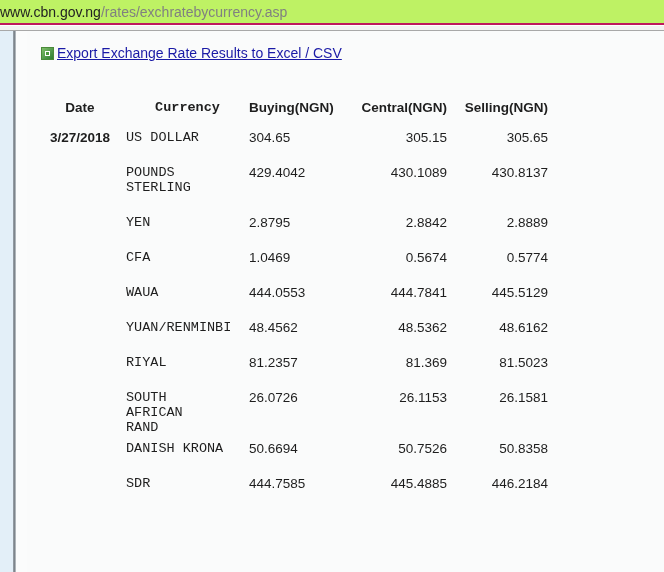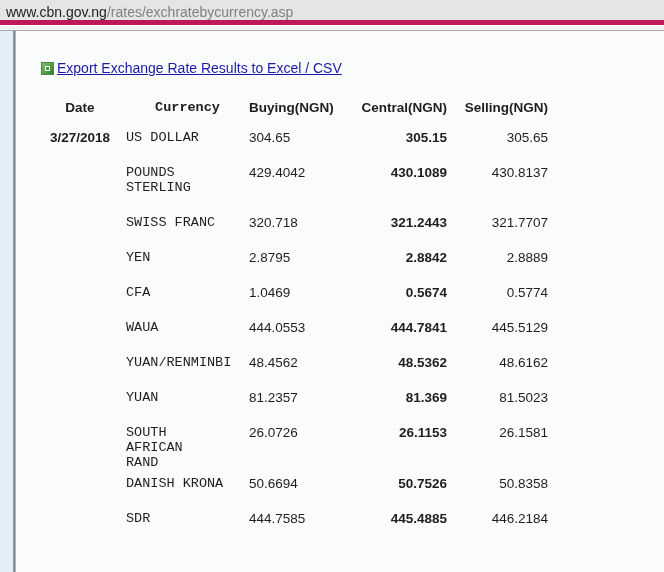--- a/index.html
+++ b/index.html
@@ -4,24 +4,24 @@
 <style>
   html, body { margin: 0; padding: 0; }
   body {
     width: 664px; height: 572px; overflow: hidden;
     background: #ffffff;
     font-family: "Liberation Sans", sans-serif;
     position: relative;
   }
   .url-bar {
     position: absolute; left: 0; top: 0; width: 664px; height: 25px;
-    background: #e5e5e5;
-    border-bottom: 5px solid #be185d;
+    background: #bef264;
+    border-bottom: 2px solid #be185d;
     font-size: 14px; line-height: 25px;
-    padding-left: 6px; box-sizing: border-box;
+    box-sizing: border-box;
     color: #808080; white-space: nowrap;
   }
   .url-bar .host { color: #222222; }
   .url-bar-gap {
     position: absolute; left: 0; top: 26px; width: 664px; height: 4px;
     background: #f2f2f2;
     border-bottom: 1px solid #a8a8a8;
   }
   .side-strip {
     position: absolute; left: 0; top: 31px; width: 13px; height: 541px;
@@ -33,21 +33,21 @@
   }
   .content {
     position: absolute; left: 16px; top: 31px; width: 648px; height: 541px;
     background: #fbfcfc;
   }
   .content-inner {
     position: absolute; left: 11px; top: 0; width: 637px; height: 541px;
     background: #fafbfb;
   }
   .export-link {
-    position: absolute; left: 41px; top: 60px;
+    position: absolute; left: 41px; top: 45px;
     display: flex; align-items: center;
     font-size: 14px; color: #1a1aa6; text-decoration: underline;
     cursor: pointer; white-space: nowrap;
   }
   .excel-icon {
     width: 13px; height: 13px; margin-right: 3px;
     background: linear-gradient(135deg, #7fbf6a, #2e7d32);
     border: 1px solid #4a8a3a; box-sizing: border-box;
     position: relative; display: inline-block;
   }
@@ -64,21 +64,21 @@
     font-weight: bold; height: 34px; padding: 0; vertical-align: middle;
     color: #1e1e1e;
   }
   table.rates td { padding: 0; vertical-align: top; }
   table.rates tr.row td { height: 35px; padding-top: 6px; box-sizing: border-box; }
   table.rates tr.row.tall td { height: 50px; margin-top: 14px; }
   .c-date { width: 92px; text-align: center; }
   .c-cur { width: 123px; text-align: left; padding-left: 0; font-family: Liberation Mono, monospace; }
   th.c-cur { text-align: center; }
   .c-buy { width: 95px; text-align: left; }
-  .c-cen { width: 103px; text-align: right; font-weight: bold; }
+  .c-cen { width: 103px; text-align: right; }
   .c-sel { width: 101px; text-align: right; }
   td.c-date { font-weight: bold; }
   td.c-cur { padding-left: 0; }
   td.c-cur span { display: block; width: 115px; line-height: 15px; }
   td.c-buy, td.c-cen, td.c-sel { line-height: 15px; }
 </style>
 </head>
 <body>
 
 <div class="url-bar">
@@ -122,29 +122,20 @@
       <td class="c-cur">
           <span style="width:80px">POUNDS STERLING</span>
         </td>
       <td class="c-buy">429.4042</td>
       <td class="c-cen">430.1089</td>
       <td class="c-sel">430.8137</td>
     </tr>
     <tr class="row">
       <td class="c-date"></td>
       <td class="c-cur">
-          <span>SWISS FRANC</span>
-        </td>
-      <td class="c-buy">320.718</td>
-      <td class="c-cen">321.2443</td>
-      <td class="c-sel">321.7707</td>
-    </tr>
-    <tr class="row">
-      <td class="c-date"></td>
-      <td class="c-cur">
           <span>YEN</span>
         </td>
       <td class="c-buy">2.8795</td>
       <td class="c-cen">2.8842</td>
       <td class="c-sel">2.8889</td>
     </tr>
     <tr class="row">
       <td class="c-date"></td>
       <td class="c-cur">
           <span>CFA</span>
@@ -167,21 +158,21 @@
       <td class="c-cur">
           <span>YUAN/RENMINBI</span>
         </td>
       <td class="c-buy">48.4562</td>
       <td class="c-cen">48.5362</td>
       <td class="c-sel">48.6162</td>
     </tr>
     <tr class="row">
       <td class="c-date"></td>
       <td class="c-cur">
-          <span>YUAN</span>
+          <span>RIYAL</span>
         </td>
       <td class="c-buy">81.2357</td>
       <td class="c-cen">81.369</td>
       <td class="c-sel">81.5023</td>
     </tr>
     <tr class="row tall">
       <td class="c-date"></td>
       <td class="c-cur">
           <span style="width:95px">SOUTH AFRICAN RAND</span>
         </td>

